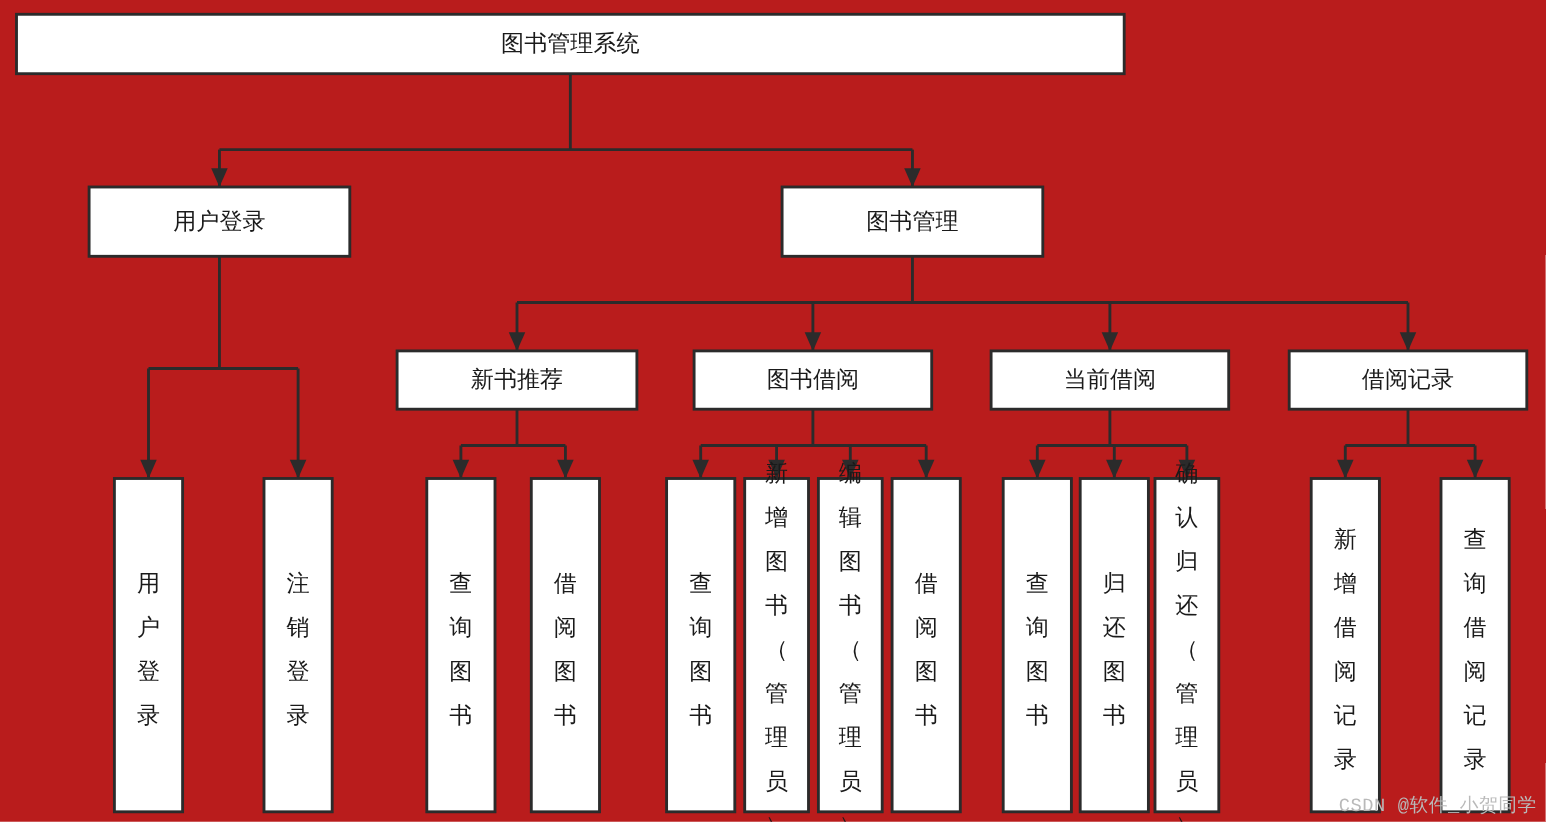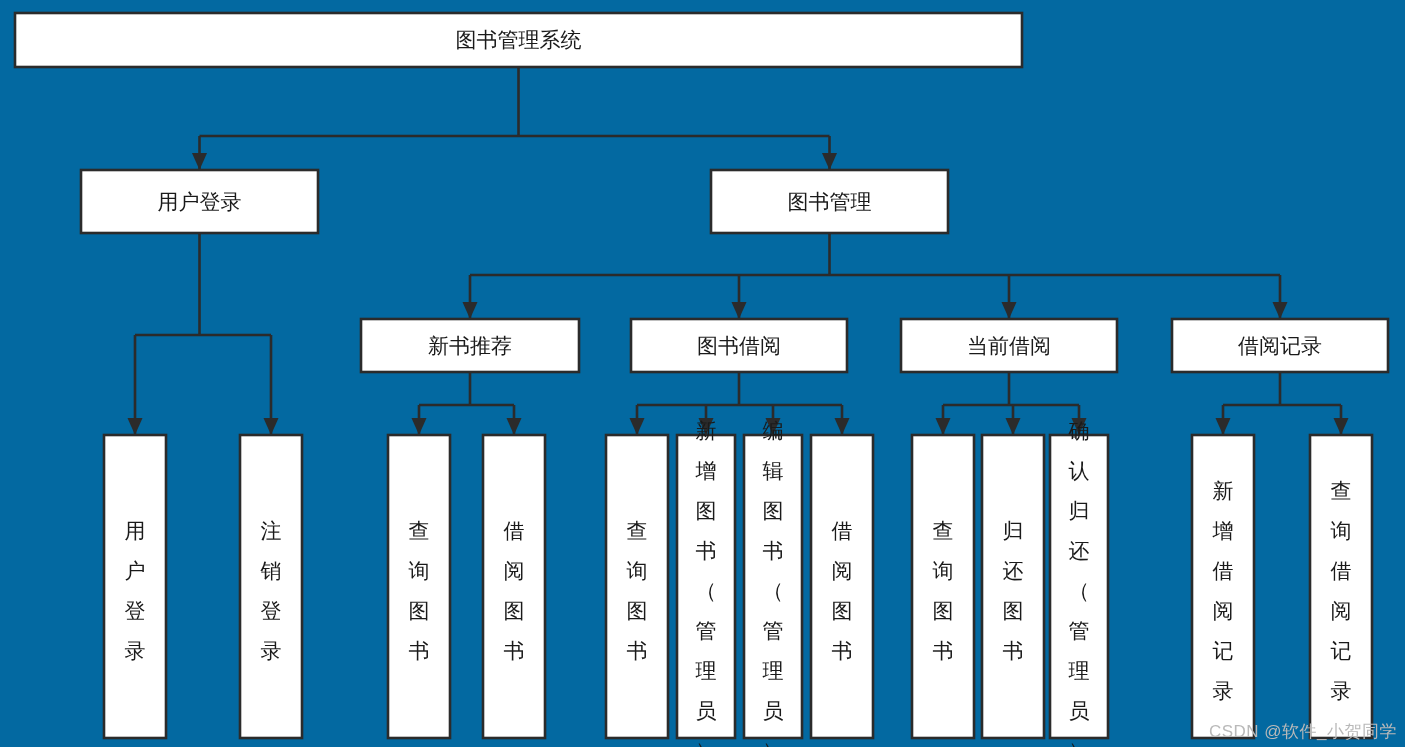--- a/index.html
+++ b/index.html
@@ -10,21 +10,21 @@
   body {
     width: 1405px;
     height: 747px;
     font-family: "DejaVu Sans", "Liberation Sans", sans-serif;
     overflow: hidden;
   }
   #diagram-root {
     position: relative;
     width: 1405px;
     height: 747px;
-    background: #0369a1;
+    background: #b91c1c;
   }
   svg#flow-svg {
     position: absolute;
     left: 0;
     top: 0;
     width: 1405px;
     height: 747px;
     display: block;
   }
   .node-box {
@@ -52,21 +52,21 @@
   .node-label-v {
     fill: #1a1a1a;
     font-family: "DejaVu Sans", "Liberation Sans", sans-serif;
     font-size: 21px;
     text-anchor: middle;
   }
   .watermark {
     position: absolute;
     right: 8px;
     bottom: 4px;
-    font-family: Liberation Sans, sans-serif;
+    font-family: Liberation Mono, monospace;
     font-size: 17px;
     color: #b9b9b9;
     letter-spacing: 0.5px;
     white-space: nowrap;
     user-select: none;
   }
 </style>
 </head>
 <body>
 

